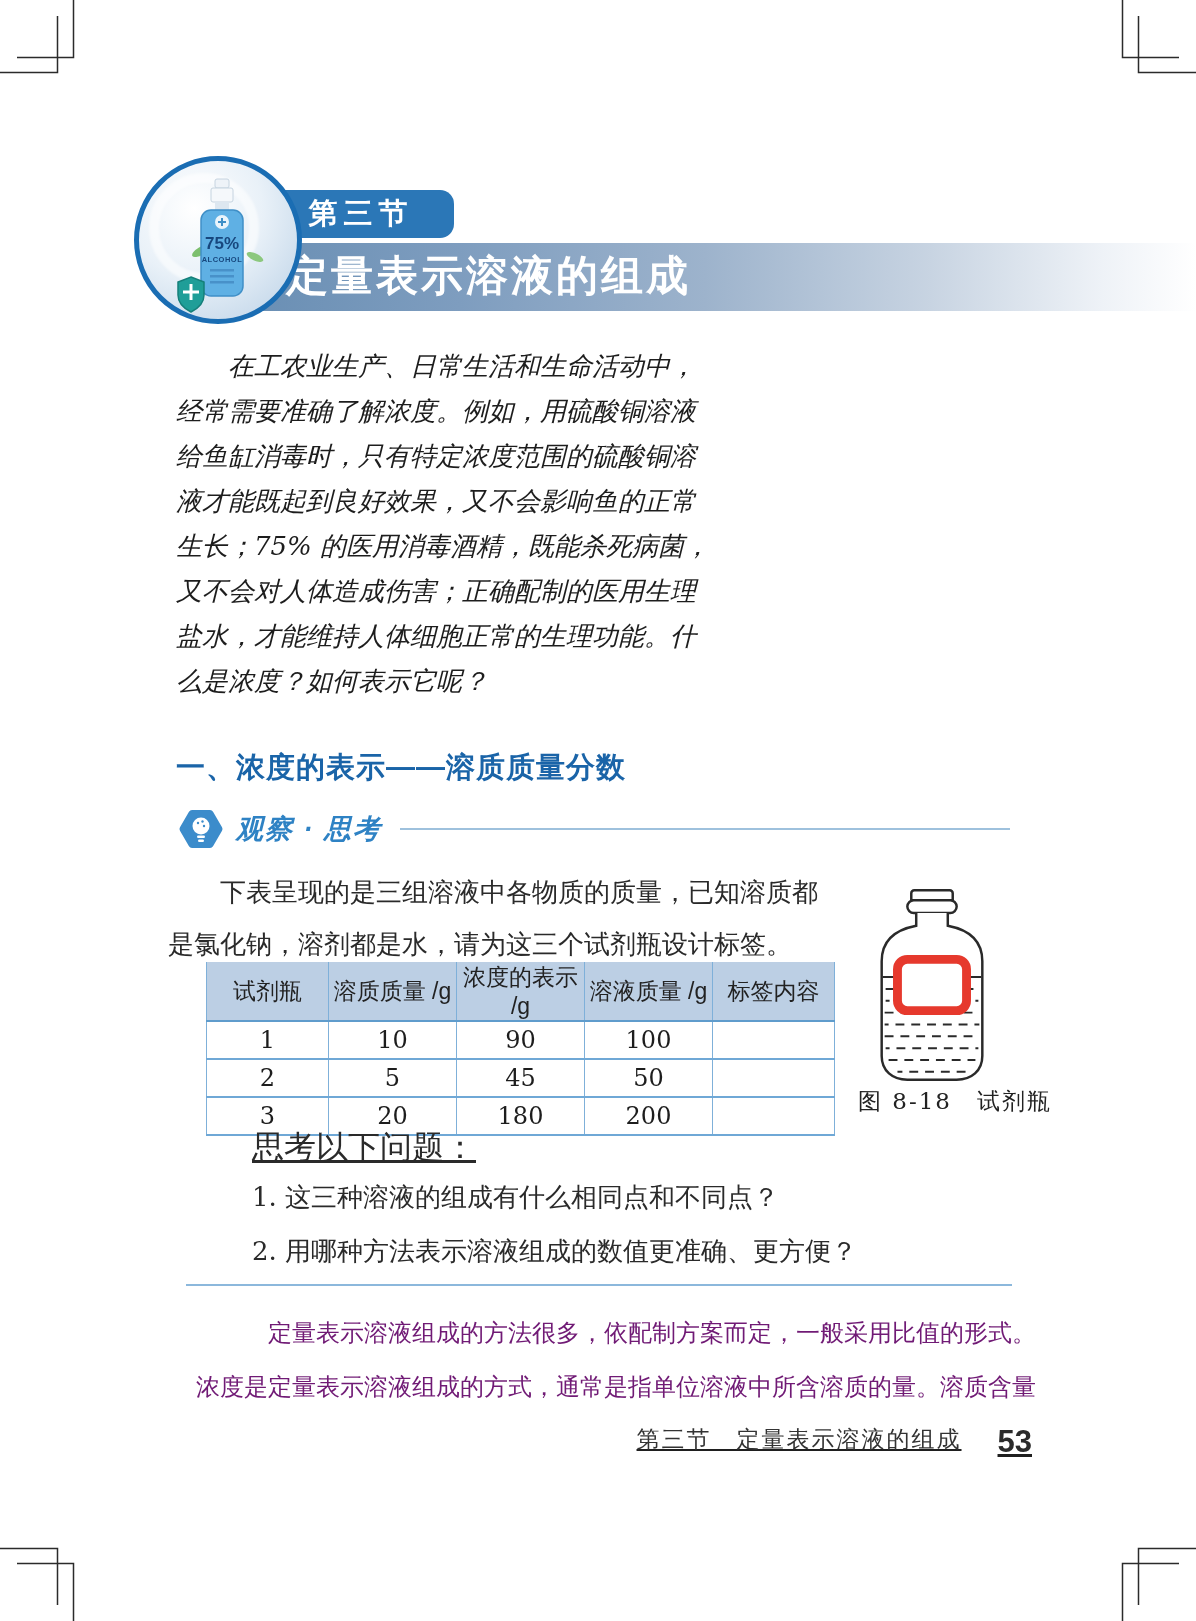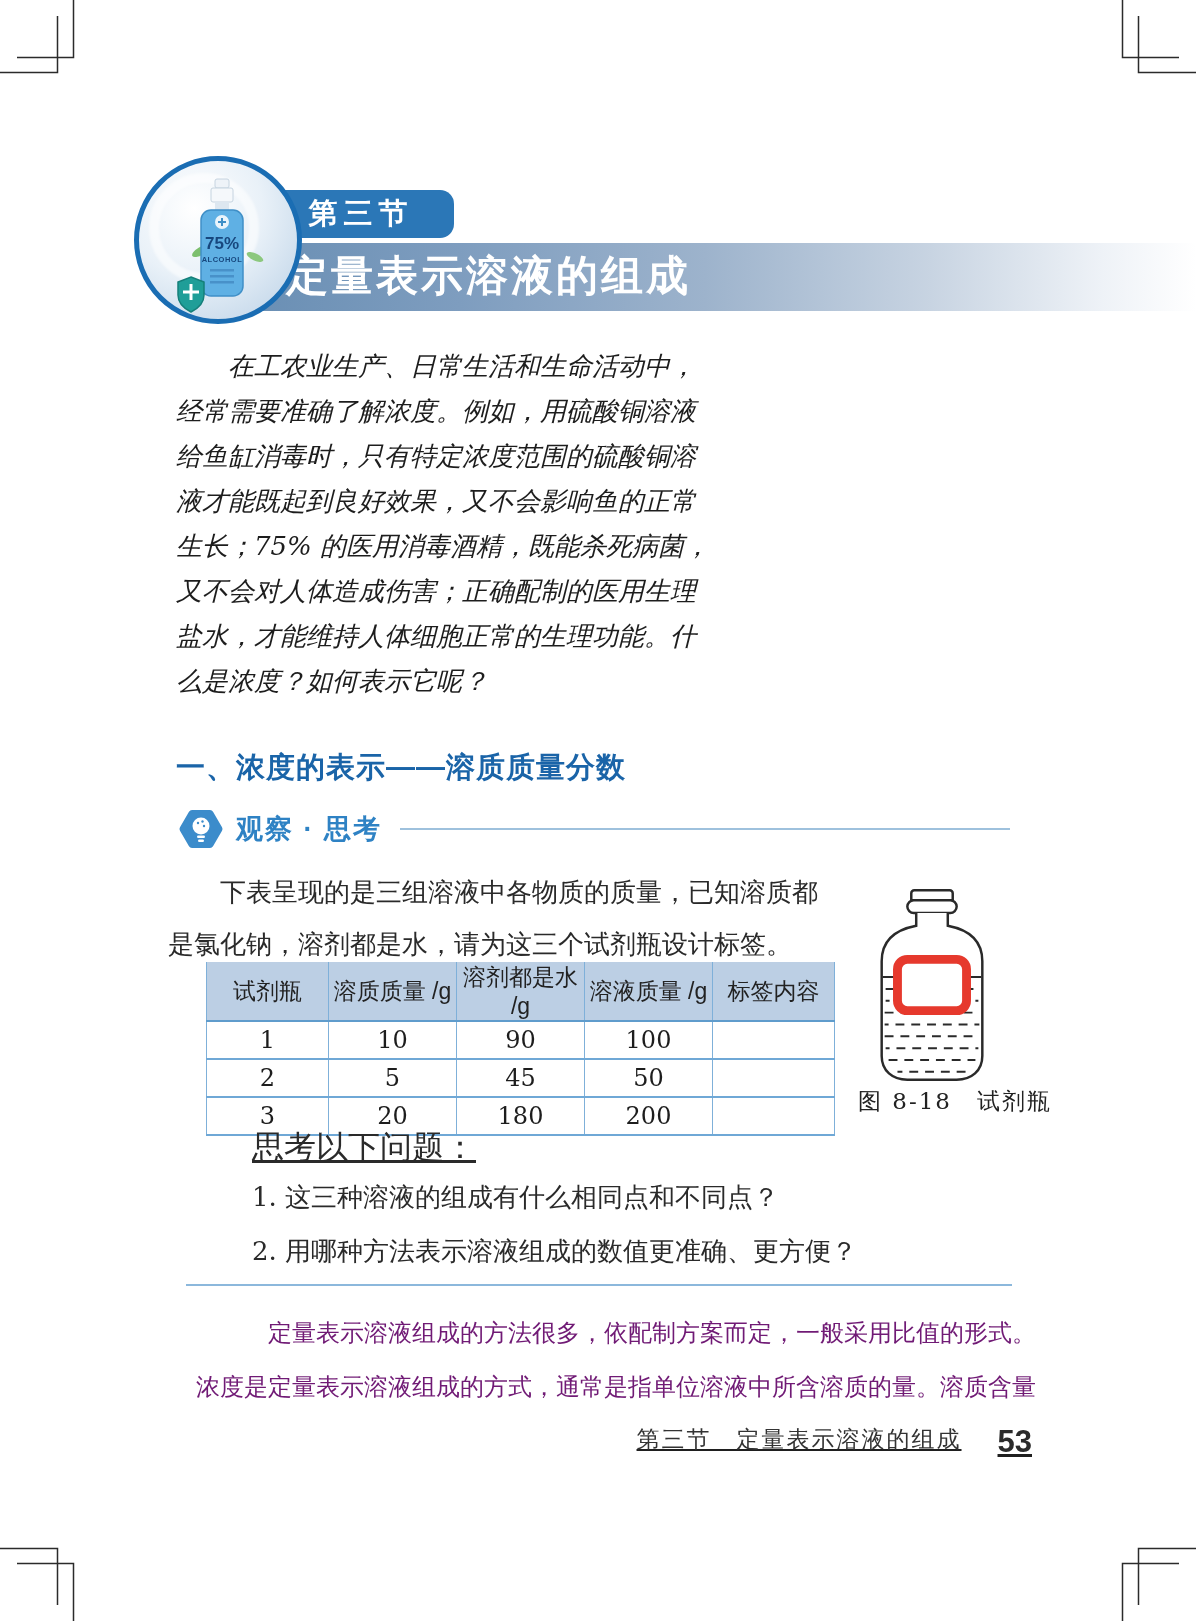--- a/index.html
+++ b/index.html
@@ -49,21 +49,21 @@
   .heading {
     position:absolute; left:176px; top:748px; font-family:"Liberation Sans", sans-serif;
     font-weight:bold; font-size:29px; color:#1a64a8; letter-spacing:1px; white-space:nowrap;
   }
 
   
   .callout-head { position:absolute; left:178px; top:806px; width:834px; height:46px; display:flex; align-items:center; }
   .callout-icon { width:46px; height:46px; flex:0 0 auto; }
   .callout-label {
     margin-left:12px; font-family:"Liberation Sans", sans-serif; font-weight:bold;
-    font-size:27px; color:#2e82c4; letter-spacing:2px; white-space:nowrap;
+    font-size:27px; color:#2e82c4; letter-spacing:2px; white-space:nowrap;font-style:italic;
   }
   .callout-rule { flex:1 1 auto; height:2px; background:#9ec1dd; margin-left:18px; margin-right:2px; }
 
   .callout-intro { position:absolute; left:168px; top:866px; width:680px; }
   .callout-intro .ln { white-space:nowrap; font-size:26px; line-height:52px; color:#2a2a2a; }
   .callout-intro .ln.first { text-indent:2em; }
 
   
   .sol-table {
     position:absolute; left:206px; top:962px; border-collapse:collapse; table-layout:fixed;
@@ -182,21 +182,21 @@
   <div class="callout-intro">
     <div class="ln first">下表呈现的是三组溶液中各物质的质量，已知溶质都</div>
     <div class="ln">是氯化钠，溶剂都是水，请为这三个试剂瓶设计标签。</div>
   </div>
 
   <table class="sol-table">
     <thead>
       <tr>
         <th class="c0">试剂瓶</th>
         <th class="c1">溶质质量 /g</th>
-        <th class="c2">溶剂都是水 /g</th>
+        <th class="c2">浓度的表示 /g</th>
         <th class="c3">溶液质量 /g</th>
         <th class="c4">标签内容</th>
       </tr>
     </thead>
     <tbody>
       <tr>
         <td>1</td>
         <td>10</td>
         <td>90</td>
         <td>100</td>

